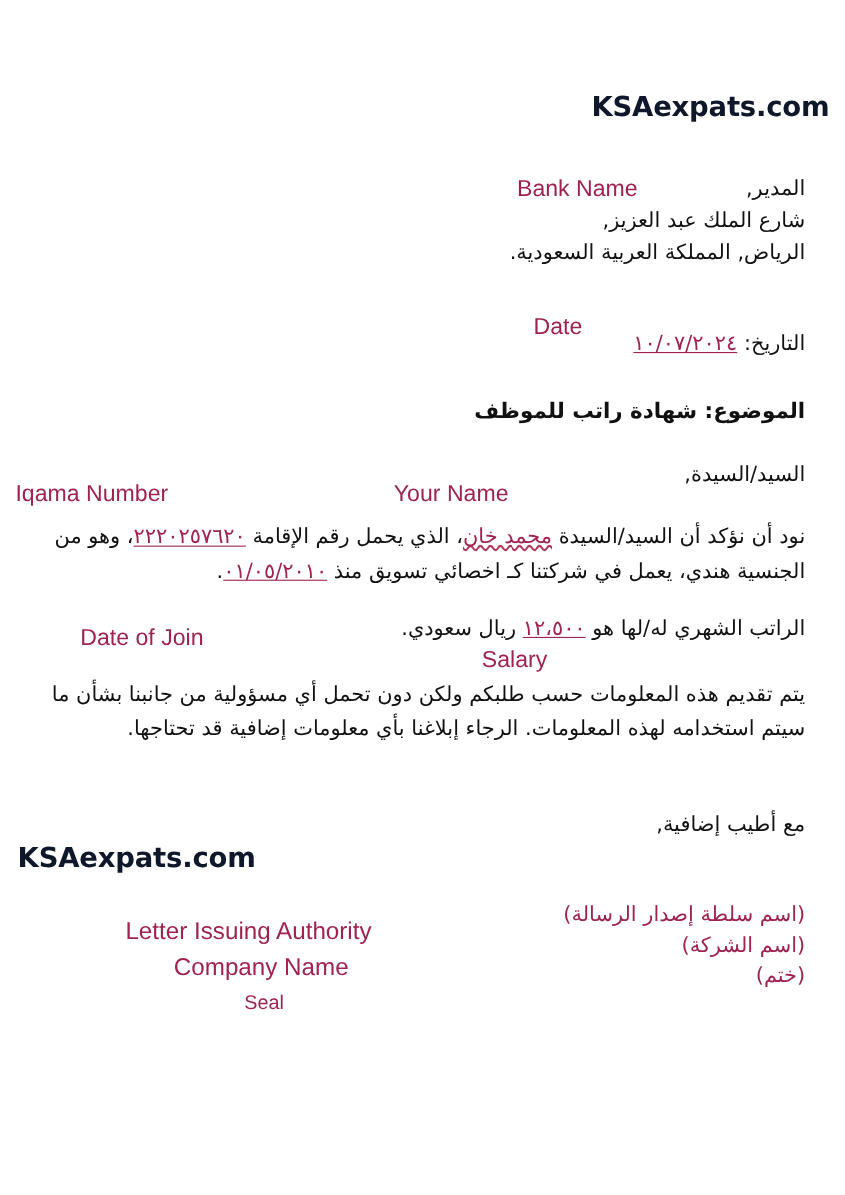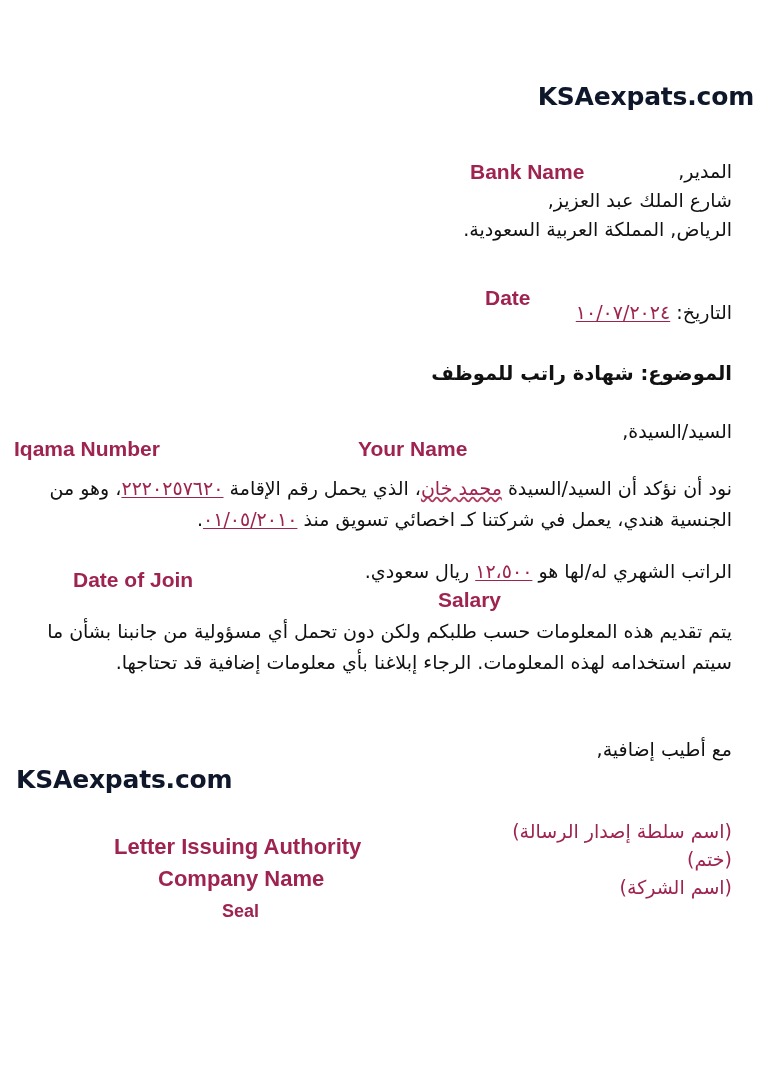--- a/index.html
+++ b/index.html
@@ -45,21 +45,21 @@
     font-size: 25px;
   }
 
   
   .annot {
     position: absolute;
     direction: ltr;
     color: #9e2350;
     font-family: "Liberation Sans", "DejaVu Sans", sans-serif;
     font-size: 21px;
-    font-weight: bold;
+    font-weight: normal;
     white-space: nowrap;
     line-height: 1.15;
     text-align: right;
   }
 
   
   .doc {
     position: absolute;
     right: 36px;
     top: 0;
@@ -146,18 +146,18 @@
     <div class="block para1"><span>نود أن نؤكد أن السيد/السيدة </span><span class="squiggle">محمد خان</span><span>، الذي يحمل رقم الإقامة </span><span class="accent-u">٢٢٢٠٢٥٧٦٢٠</span><span>، وهو من الجنسية هندي، يعمل في شركتنا كـ اخصائي تسويق منذ </span><span class="accent-u">٠١/٠٥/٢٠١٠</span><span>.</span></div>
 
     <div class="block para2"><span>الراتب الشهري له/لها هو </span><span class="accent-u">١٢،٥٠٠</span><span> ريال سعودي.</span></div>
 
     <div class="block para3">يتم تقديم هذه المعلومات حسب طلبكم ولكن دون تحمل أي مسؤولية من جانبنا بشأن ما سيتم استخدامه لهذه المعلومات. الرجاء إبلاغنا بأي معلومات إضافية قد تحتاجها.</div>
 
     <div class="block regards">مع أطيب إضافية,</div>
 
     <div class="block signblk">
       <div>(اسم سلطة إصدار الرسالة)</div>
+      <div>(اسم الشركة)</div>
       <div>(ختم)</div>
-      <div>(اسم الشركة)</div>
     </div>
 
   </div>
 </div>
 
 </body></html>

